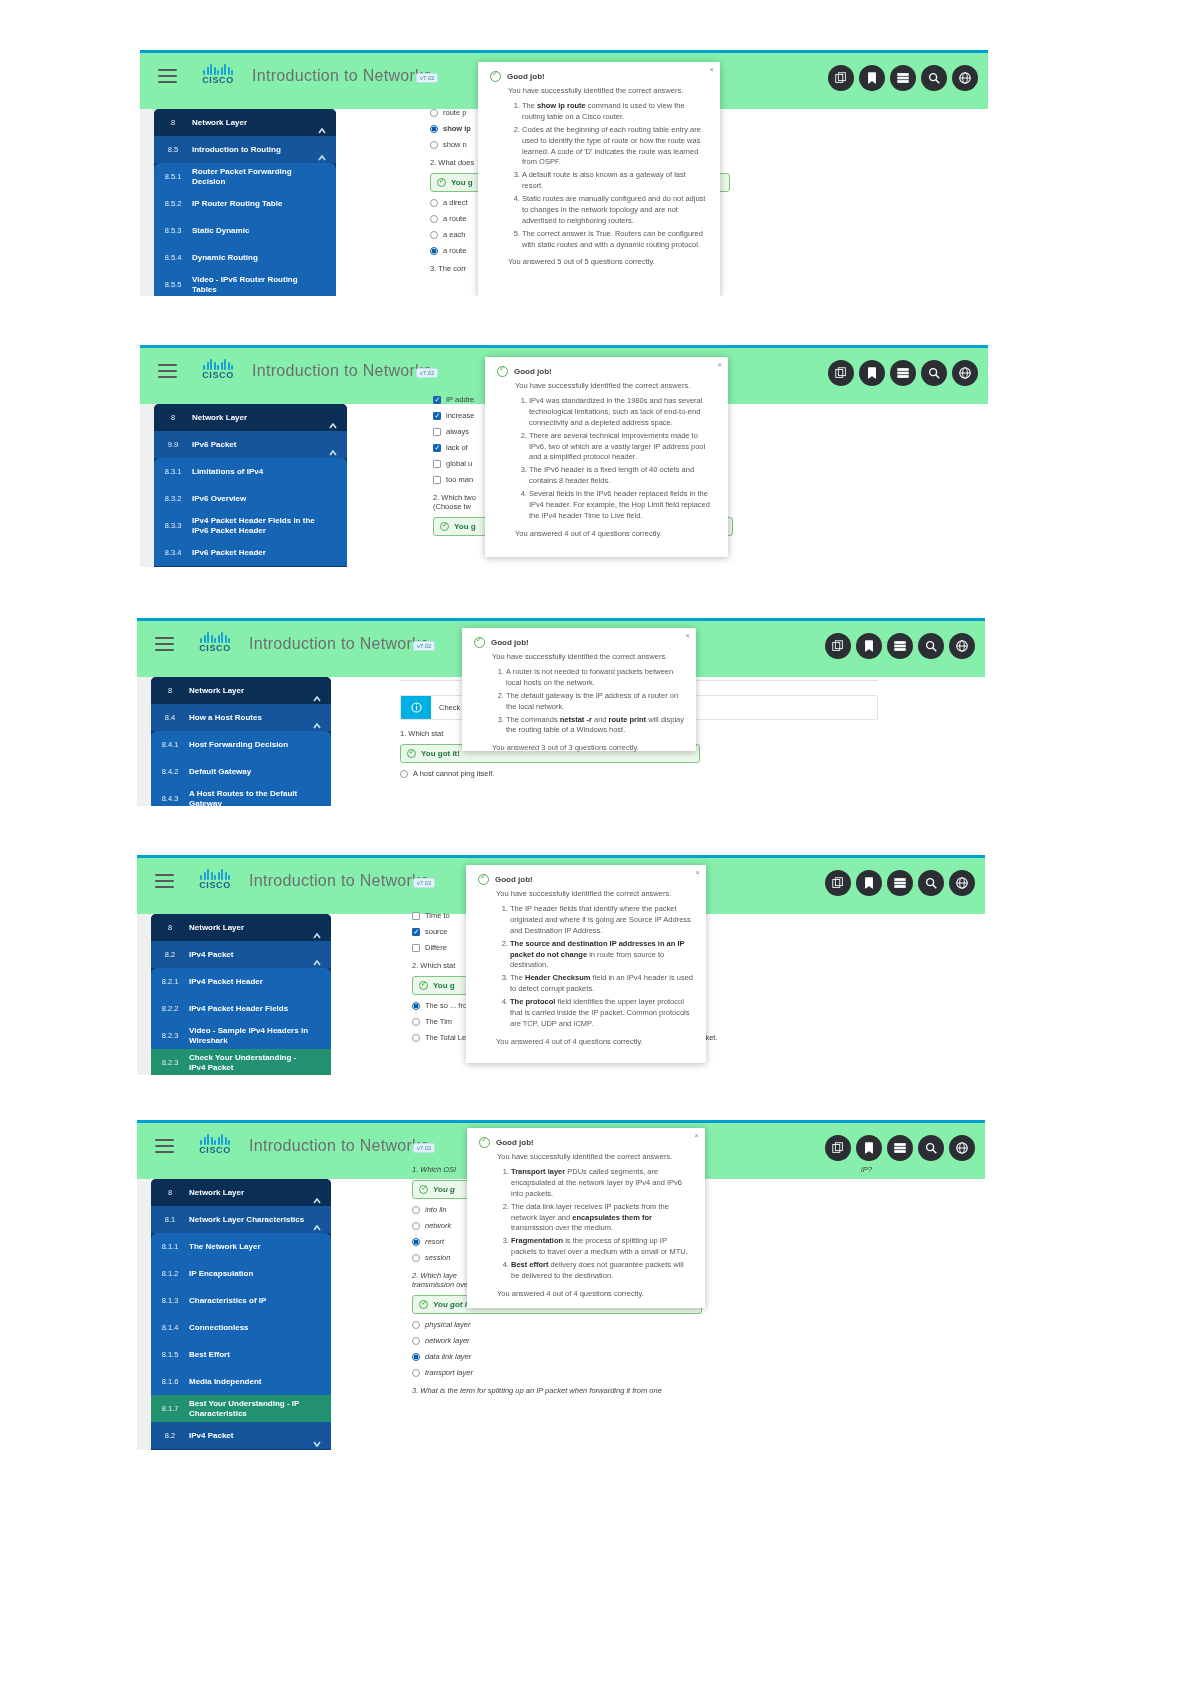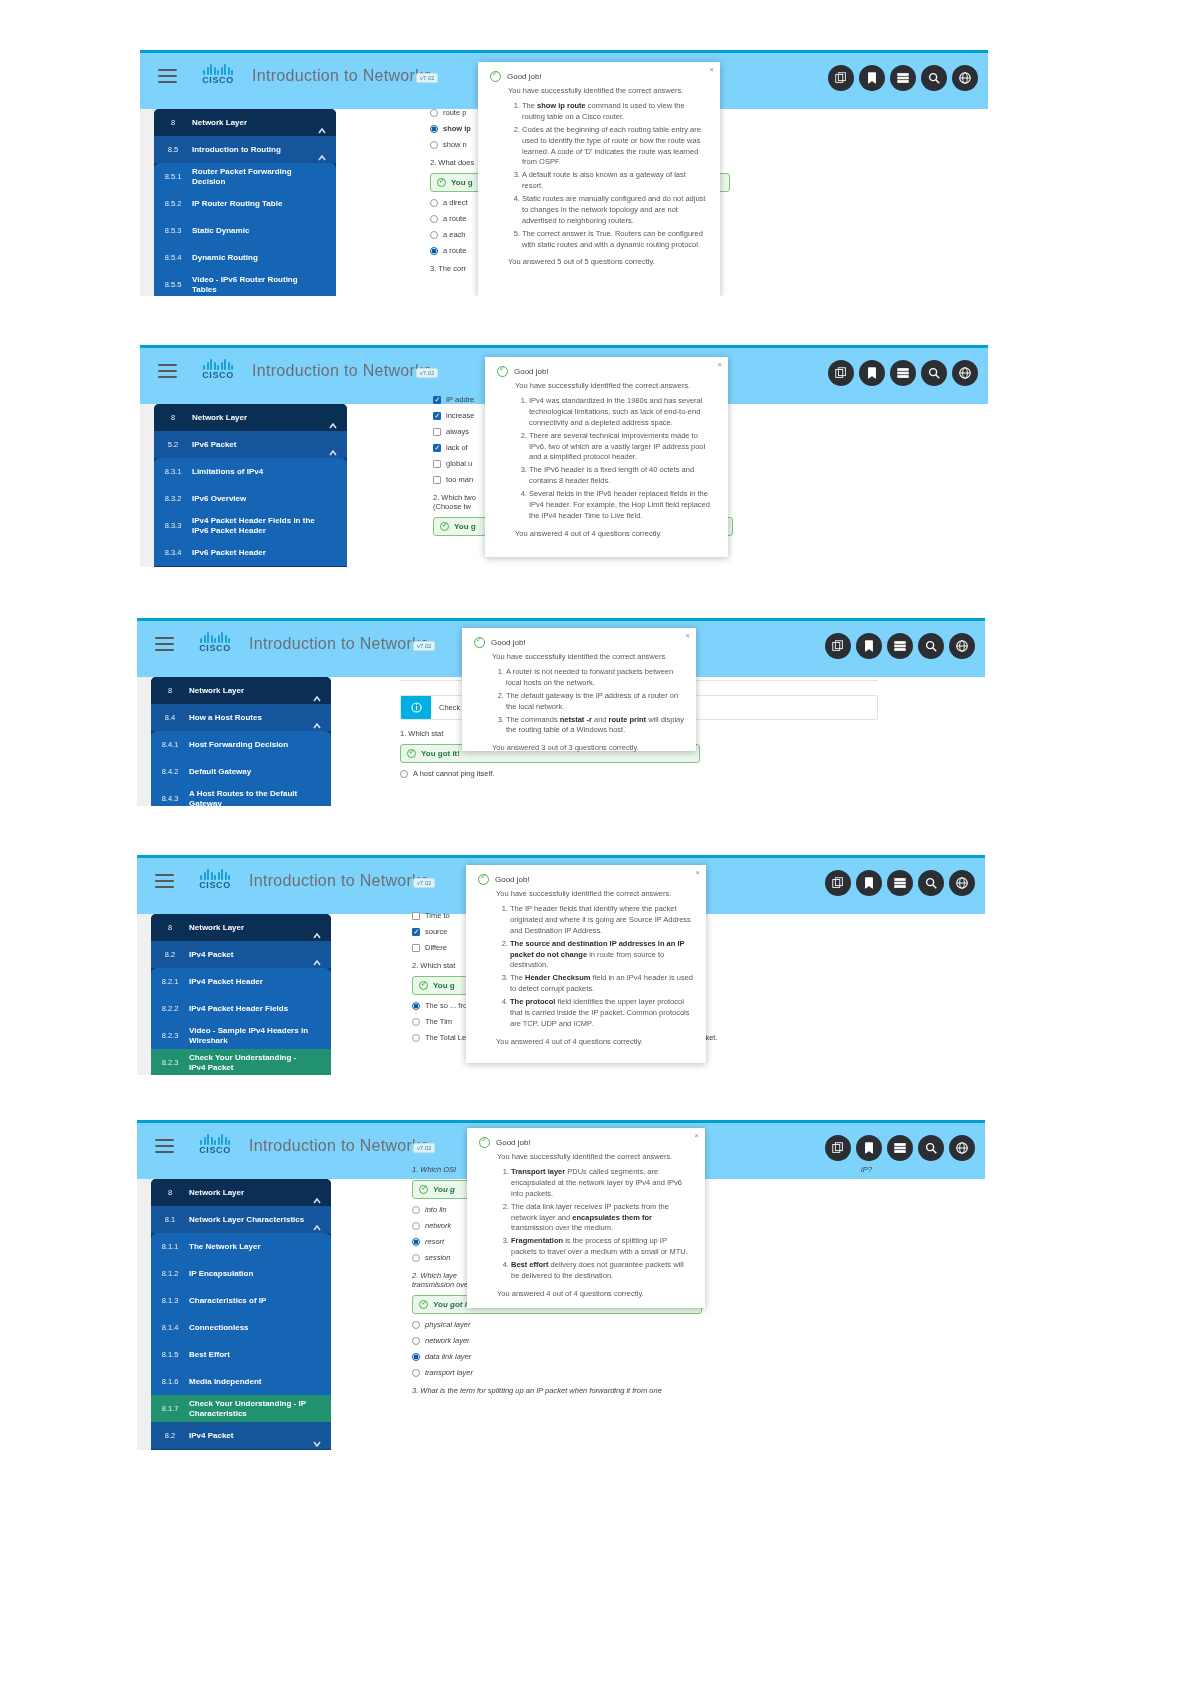--- a/index.html
+++ b/index.html
@@ -15,21 +15,21 @@
 
   
   .panel {
     position:absolute;
     background:#fff;
     overflow:hidden;
     filter: blur(0.45px);
   }
   .topline { position:absolute; left:0; top:0; height:3px; width:100%; background:#00a0d1; }
 
-  .hdr { position:absolute; left:0; top:3px; height:56px; width:100%; background:#7dd3fc; }
+  .hdr { position:absolute; left:0; top:3px; height:56px; width:100%; background:#86efac; }
   .burger { position:absolute; left:18px; top:16px; width:19px; height:14px; }
   .burger i { display:block; height:2px; background:#58595b; margin-bottom:4px; border-radius:1px;}
   .ciscologo { position:absolute; left:52px; top:10px; width:52px; text-align:center; }
   .ciscobars { height:12px; display:flex; align-items:flex-end; justify-content:center; gap:1.5px;}
   .ciscobars s { display:block; width:2px; background:#1ba0d7; border-radius:1px;}
   .ciscobars s:nth-child(1){height:5px}
   .ciscobars s:nth-child(2){height:8px}
   .ciscobars s:nth-child(3){height:11px}
   .ciscobars s:nth-child(4){height:8px}
   .ciscobars s:nth-child(5){height:5px}
@@ -83,21 +83,21 @@
   .infobar .ibl svg{width:13px;height:13px;stroke:#fff;fill:none;stroke-width:1.4}
   .infobar .ibt { padding:7px 8px; font-size:7.5px; color:#414042; background:#fff; flex:1;}
   .hrule { border-top:1px solid #e3e3e3; }
 
   
   .modal { position:absolute; background:#fff; box-shadow:0 1px 7px rgba(0,0,0,.28); }
   .modal .close { position:absolute; right:6px; top:4px; font-size:8px; color:#8b8b8b; line-height:1;}
   .mhead { display:flex; align-items:center; gap:6px; padding:9px 12px 4px 12px;}
   .mhead .mck { width:11px; height:11px; border-radius:50%; border:1.4px solid #4caf50; position:relative; flex:0 0 11px;}
   .mhead .mck:after{content:"✓"; font-size:8px; color:#4caf50; position:absolute; left:1px; top:-3px;}
-  .mhead .mt { font-size:8px; font-weight:normal; color:#414042;}
+  .mhead .mt { font-size:8px; font-weight:bold; color:#414042;}
   .msub { padding:0 12px 4px 30px; font-size:7.5px; color:#58595b;}
   ol.mlist { margin:2px 0 4px 0; padding:0 12px 0 44px; }
   ol.mlist li { font-size:7.5px; color:#58595b; line-height:1.45; margin-bottom:2px;}
   ol.mlist li b { color:#2b2b2b; }
   .mfoot { padding:3px 12px 10px 30px; font-size:7.5px; color:#58595b;}
 </style>
 </head>
 <body>
 
 <div class="page">
@@ -315,21 +315,21 @@
     <div class="contentwhite" style="left:196px;top:59px;width:652px;height:163px;"></div>
     <div class="side" style="top:59px; width:193px; height:163px;">
         <div class="srow l0">
           <span class="num">8</span>
           <span class="lbl">Network Layer</span>
           <span class="chev"><svg viewBox="0 0 8 6">
               <polyline points="1,5 4,1 7,5"></polyline>
             </svg></span>
         </div>
         <div class="srow l1">
-          <span class="num">5.2</span>
+          <span class="num">9.9</span>
           <span class="lbl">IPv6 Packet</span>
           <span class="chev"><svg viewBox="0 0 8 6">
               <polyline points="1,5 4,1 7,5"></polyline>
             </svg></span>
         </div>
         <div class="srow l2">
           <span class="num">8.3.1</span>
           <span class="lbl">Limitations of IPv4</span>
         </div>
         <div class="srow l2b">
@@ -759,21 +759,21 @@
         <div class="srow l2b">
           <span class="num">8.1.5</span>
           <span class="lbl">Best Effort</span>
         </div>
         <div class="srow l2b">
           <span class="num">8.1.6</span>
           <span class="lbl">Media Independent</span>
         </div>
         <div class="srow green">
           <span class="num">8.1.7</span>
-          <span class="lbl">Check Your Understanding - IP Characteristics</span>
+          <span class="lbl">Best Your Understanding - IP Characteristics</span>
         </div>
         <div class="srow l1">
           <span class="num">8.2</span>
           <span class="lbl">IPv4 Packet</span>
           <span class="chev"><svg viewBox="0 0 8 6">
               <polyline points="1,1 4,5 7,1"></polyline>
             </svg></span>
         </div>
       </div>
     <div class="qcol" style="left:275px; top:45px; width:460px;font-style:italic;">

